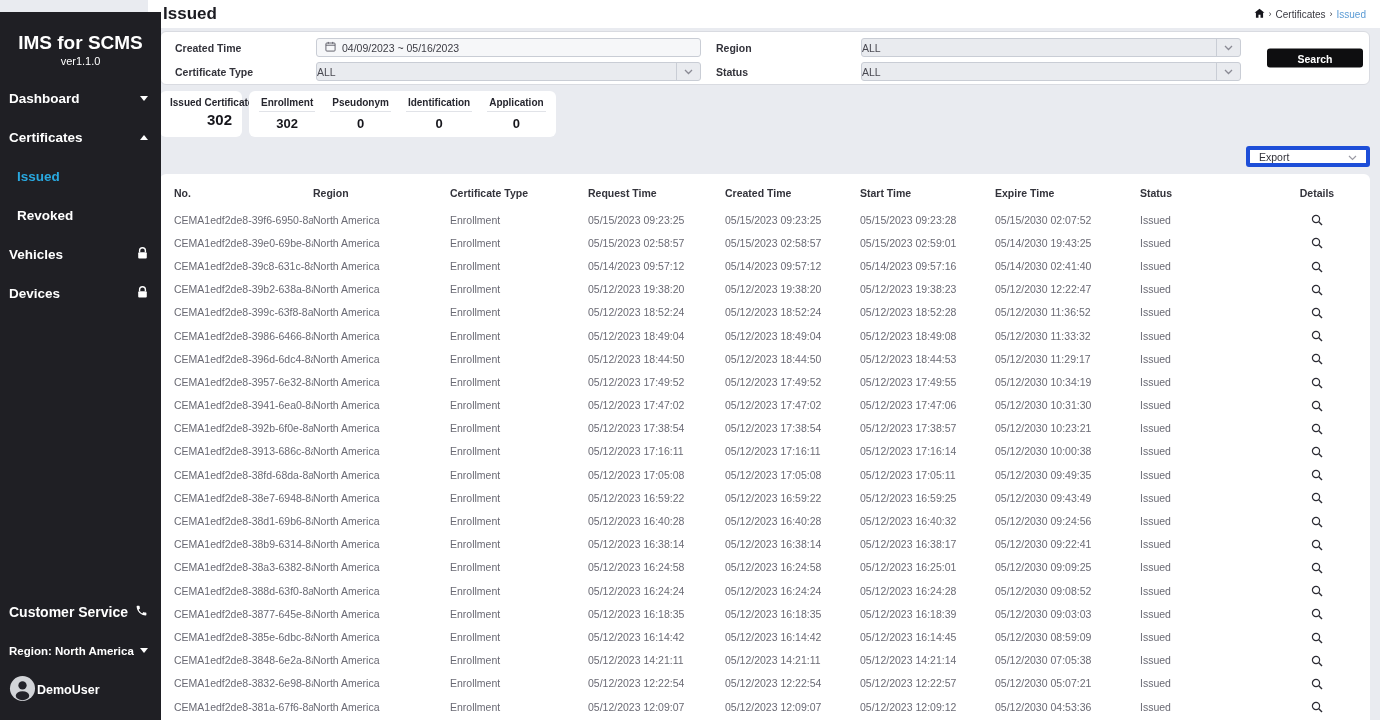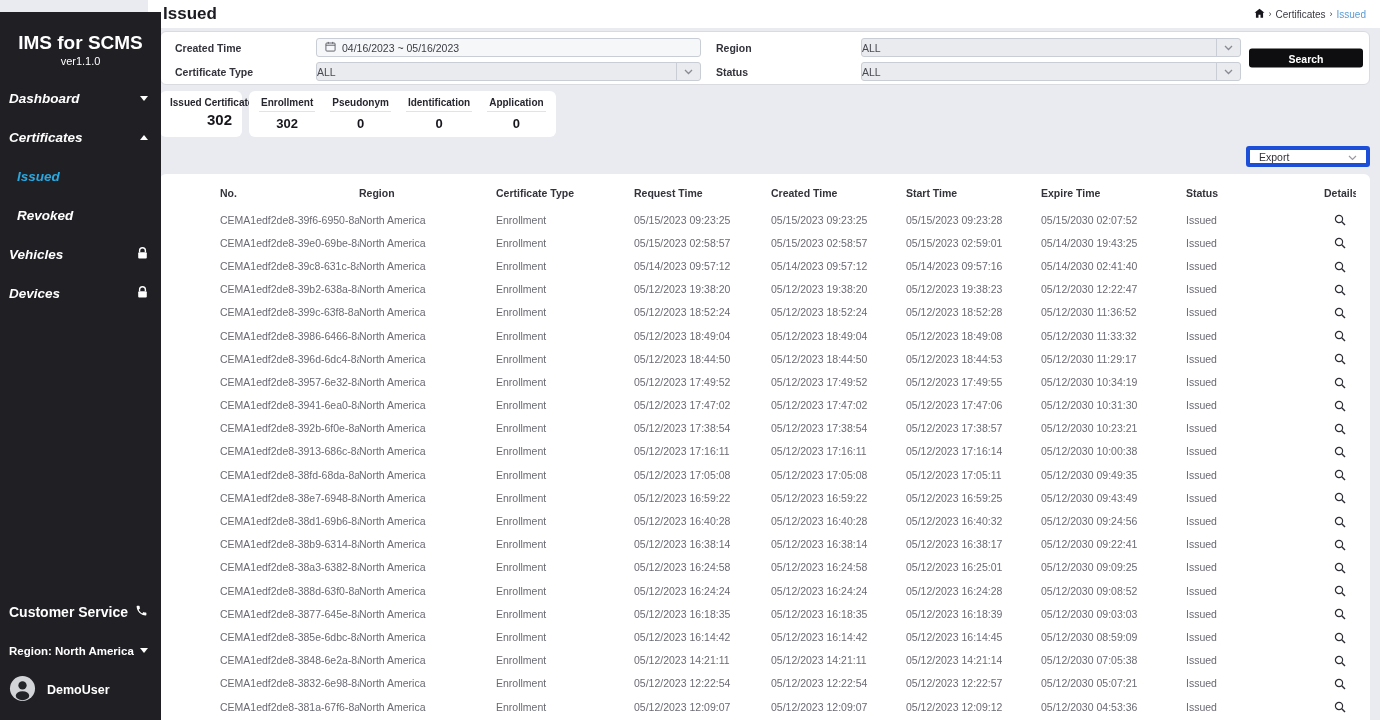--- a/index.html
+++ b/index.html
@@ -3,70 +3,70 @@
 <meta charset="utf-8">
 <style>
   * { margin:0; padding:0; box-sizing:border-box; }
   html,body { width:1380px; height:720px; overflow:hidden; font-family:"Liberation Sans",sans-serif; background:#e9ebf0; }
 
   
   .sidebar { position:fixed; left:0; top:12px; width:161px; height:720px; background:#1f1f24; color:#fff; z-index:5; }
   .brand { text-align:center; padding-top:20px; }
   .brand-title { font-size:19px; font-weight:bold; color:#fff; }
   .brand-ver { font-size:11px; margin-top:1px; }
-  .menu { margin-top:12px;font-style:italic; }
+  .menu { margin-top:12px; }
   .menu-item, .bottom-item { display:flex; align-items:center; justify-content:space-between; height:39px; padding:0 13px 0 9px; font-weight:bold; font-size:13.5px; cursor:pointer; }
   .submenu-item { display:flex; align-items:center; height:39px; padding-left:17px; font-weight:bold; font-size:13.5px; cursor:pointer; }
   .submenu-item.active { color:#29a8df; }
   .tri-down { width:0; height:0; border-left:4px solid transparent; border-right:4px solid transparent; border-top:5px solid #fff; }
   .tri-up { width:0; height:0; border-left:4px solid transparent; border-right:4px solid transparent; border-bottom:5px solid #fff; }
   .sidebar-bottom { position:absolute; bottom:22px; left:0; right:0; }
   .bottom-item { font-size:14px; }
   .bottom-item.region-item { font-size:11.5px; }
-  .user-row { display:flex; align-items:center; gap:11px; padding-left:9px; height:40px; }
+  .user-row { display:flex; align-items:center; gap:1px; padding-left:9px; height:40px; }
   .user-name { font-weight:bold; font-size:12.5px; }
 
   
   .main { margin-left:148px; height:720px; }
   .topbar { height:28px; background:#fff; display:flex; align-items:center; justify-content:space-between; padding:0 14px 0 15px; }
   .page-title { font-size:17px; font-weight:bold; color:#1b1b21; }
   .breadcrumb { display:flex; align-items:center; gap:4px; font-size:10px; color:#3a3a42; }
   .breadcrumb .crumb { cursor:pointer; }
   .breadcrumb .crumb.active { color:#5b9bd5; }
   .breadcrumb .sep { color:#3a3a42; font-size:9px; }
 
   .content { padding:3px 10px 0 12px; }
 
   
   .filter-card { position:relative; background:#fff; border:1px solid #d9dbe1; border-radius:6px; padding:6px 14px; height:54px; }
   .filter-grid { display:grid; grid-template-columns:141px 385px 15px 145px 380px; grid-row-gap:5px; align-items:center; height:100%; }
   .f-label { font-size:10.5px; font-weight:bold; color:#33333b; }
   .date-input { display:flex; align-items:center; gap:6px; background:#f6f7f9; border:1px solid #c9cdd5; border-radius:3px; height:19px; padding:0 8px; font-size:10.5px; color:#3c3c44; cursor:text; }
   .select-box { display:flex; align-items:center; justify-content:space-between; background:#e9ebef; border:1px solid #c9cdd5; border-radius:3px; height:19px; padding-left:0; font-size:10.5px; color:#4a4a52; cursor:pointer; }
   .select-chev { width:24px; height:100%; border-left:1px solid #c9cdd5; display:flex; align-items:center; justify-content:center; }
-  .search-btn { position:absolute; right:6px; top:50%; transform:translateY(-50%); width:114px; height:19px; background:#0e0e10; color:#fff; font-size:10.5px; font-weight:bold; border:none; border-radius:3px; display:flex; align-items:center; justify-content:center; cursor:pointer; }
+  .search-btn { position:absolute; right:6px; top:50%; transform:translateY(-50%); width:96px; height:19px; background:#0e0e10; color:#fff; font-size:10.5px; font-weight:bold; border:none; border-radius:3px; display:flex; align-items:center; justify-content:center; cursor:pointer; }
 
   
   .stats-row { display:flex; gap:7px; margin-top:6px; }
   .stat-card { background:#fff; border-radius:6px; padding:6px 10px; }
   .stat-total { width:82px; }
   .stat-total .lbl { font-size:10px; font-weight:bold; color:#26262e; white-space:nowrap; }
   .stat-total .val { font-size:15px; font-weight:bold; text-align:right; margin-top:3px; color:#16161c; }
   .stat-breakdown { display:flex; gap:15px; }
   .stat-col { text-align:center; }
   .stat-col .hd { font-size:10px; font-weight:bold; color:#26262e; padding:0 2px 3px; border-bottom:1px solid #e1e3e8; white-space:nowrap; }
   .stat-col .val { font-size:13px; font-weight:bold; margin-top:4px; color:#16161c; }
 
   
   .export-row { display:flex; justify-content:flex-end; margin-top:9px; }
   .export-select { width:124px; height:21px; background:#fff; border:4px solid #1d4ed8; border-radius:3px; display:flex; align-items:center; justify-content:space-between; padding:0 9px; font-size:10.5px; color:#33333b; cursor:pointer; }
 
   
   .table-card { margin-top:7px; background:#fff; border-radius:6px 6px 0 0; padding:4px 14px 0; height:546px; overflow:hidden; }
-  .thead, .tr { display:grid; grid-template-columns:139px 137px 138px 137px 135px 135px 145px 138px 1fr; align-items:center;margin-left:46px; }
+  .thead, .tr { display:grid; grid-template-columns:139px 137px 138px 137px 135px 135px 145px 138px 1fr; align-items:center; }
   .thead { height:30px; font-size:10.5px; font-weight:bold; color:#33333b; }
   .tr { height:23.2px; font-size:10.5px; color:#6a6a74; }
   .td, .th { white-space:nowrap; overflow:hidden; }
   .th.center, .td.center { text-align:center; }
   .magnify { display:inline-flex; cursor:pointer; vertical-align:middle; }
 </style>
 </head>
 <body>
 
 <aside class="sidebar">
@@ -145,21 +145,21 @@
     <section class="filter-card">
       <div class="filter-grid">
         <span class="f-label">Created Time</span>
         <div class="date-input">
           <span><svg width="11" height="11" viewBox="0 0 12 12">
                 <rect x="1" y="2.2" width="10" height="8.8" rx="1" fill="none" stroke="#5a5a64"></rect>
                 <line x1="1" y1="4.6" x2="11" y2="4.6" stroke="#5a5a64"></line>
                 <line x1="3.6" y1="1" x2="3.6" y2="3" stroke="#5a5a64"></line>
                 <line x1="8.4" y1="1" x2="8.4" y2="3" stroke="#5a5a64"></line>
               </svg></span>
-          <span>04/16/2023 ~ 05/16/2023</span>
+          <span>04/09/2023 ~ 05/16/2023</span>
         </div>
         <span></span>
         <span class="f-label">Region</span>
         <div class="select-box">
           <span>ALL</span>
           <span class="select-chev">
               <svg width="9" height="6" viewBox="0 0 9 6">
                 <polyline points="1,1 4.5,4.5 8,1" fill="none" stroke="#8a8a94" stroke-width="1.3"></polyline>
               </svg>
             </span>

